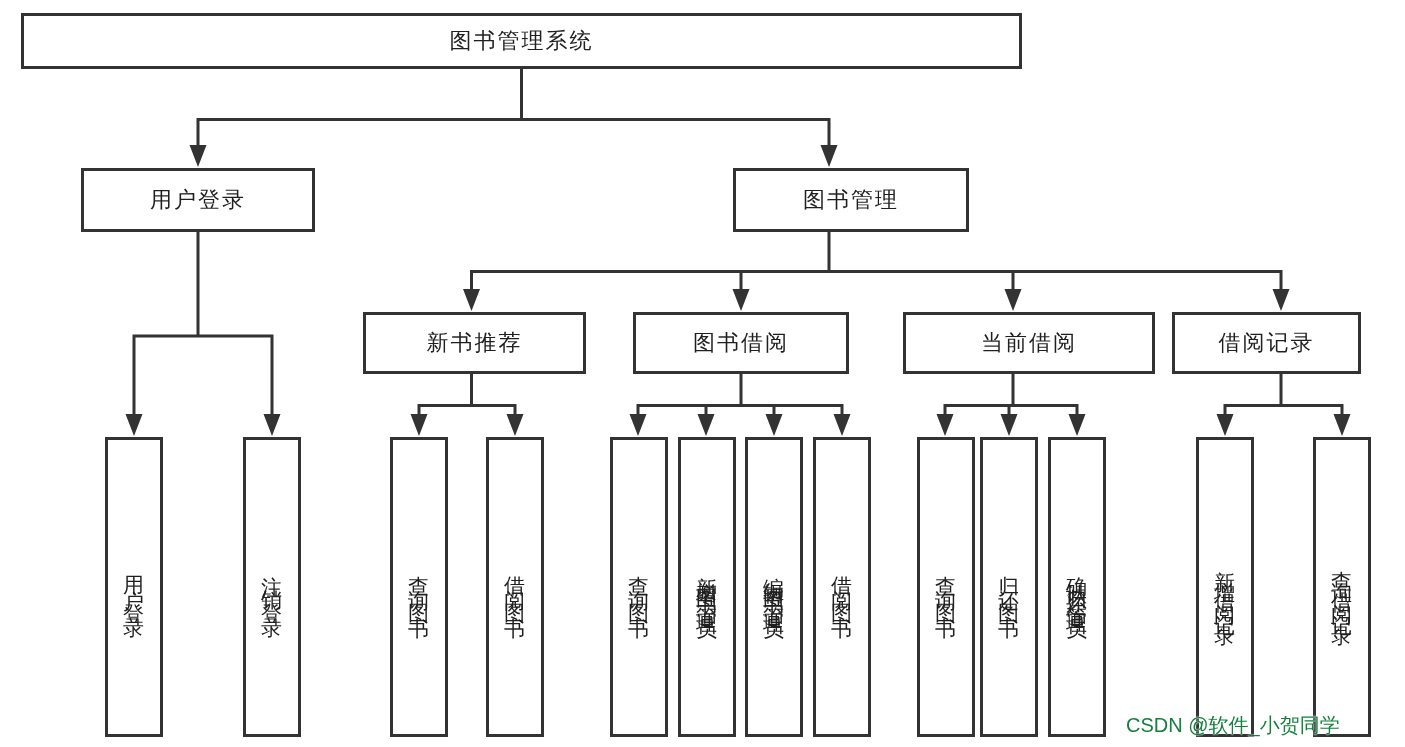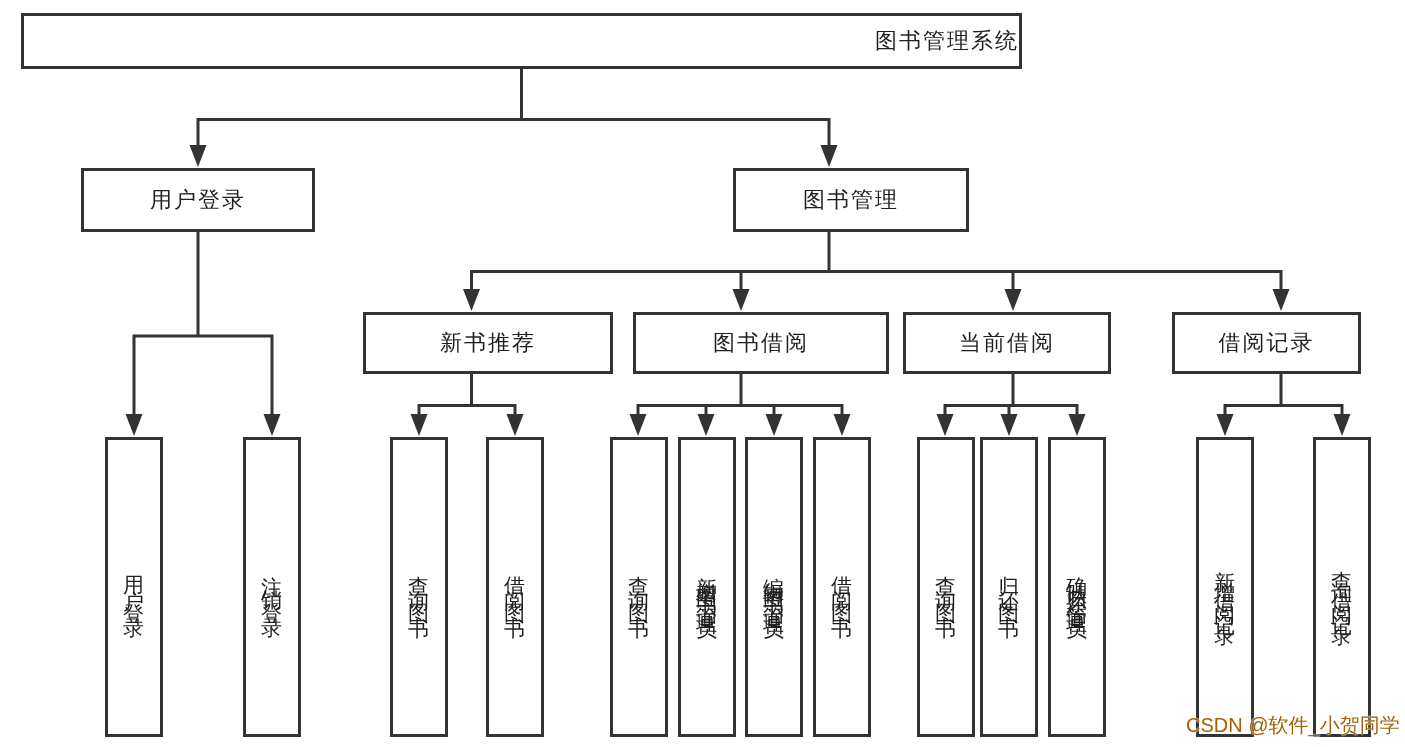--- a/index.html
+++ b/index.html
@@ -14,22 +14,22 @@
   }
   .hnode span{font-size:22px;letter-spacing:2px;white-space:nowrap;}
   .vnode{width:58px;height:300px;}
   .vnode span{
     writing-mode:vertical-rl;text-orientation:mixed;font-size:21px;line-height:1;white-space:nowrap;
   }
   .ls-4 span{letter-spacing:14px;}
   .ls-6 span{letter-spacing:11px;}
   .ls-9 span{letter-spacing:6px;}
   #watermark{
-    position:absolute;left:1186px;top:712px;width:219px;z-index:5;
-    font-size:20px;color:#a16207;white-space:nowrap;
+    position:absolute;left:1126px;top:712px;width:219px;z-index:5;
+    font-size:20px;color:#15803d;white-space:nowrap;
     text-shadow:0 0 2px #ffffff,0 0 1px #ffffff;
   }
 </style>
 </head>
 <body>
 
 <div id="canvas">
 
   <svg id="wires" viewBox="0 0 1405 747" xmlns="http://www.w3.org/2000/svg">
     <g stroke="#333333" stroke-width="3" fill="none">
@@ -56,38 +56,38 @@
       M697.5 414 L714.5 414 L706 436 Z
       M765.5 414 L782.5 414 L774 436 Z
       M833.5 414 L850.5 414 L842 436 Z
       M936.5 414 L953.5 414 L945 436 Z
       M1000.5 414 L1017.5 414 L1009 436 Z
       M1068.5 414 L1085.5 414 L1077 436 Z
       M1216.5 414 L1233.5 414 L1225 436 Z
       M1333.5 414 L1350.5 414 L1342 436 Z"></path>
   </svg>
 
-  <div class="node hnode" style="left:21px;top:13px;width:1001px;height:56px;justify-content:flex-end;">
+  <div class="node hnode" style="left:21px;top:13px;width:1001px;height:56px;">
     <span>图书管理系统</span>
   </div>
 
   <div class="node hnode" style="left:81px;top:168px;width:234px;height:64px;">
     <span>用户登录</span>
   </div>
   <div class="node hnode" style="left:733px;top:168px;width:236px;height:64px;">
     <span>图书管理</span>
   </div>
 
-  <div class="node hnode" style="left:363px;top:312px;width:250px;height:62px;">
+  <div class="node hnode" style="left:363px;top:312px;width:223px;height:62px;">
     <span>新书推荐</span>
   </div>
-  <div class="node hnode" style="left:633px;top:312px;width:256px;height:62px;">
+  <div class="node hnode" style="left:633px;top:312px;width:216px;height:62px;">
     <span>图书借阅</span>
   </div>
-  <div class="node hnode" style="left:903px;top:312px;width:208px;height:62px;">
+  <div class="node hnode" style="left:903px;top:312px;width:252px;height:62px;">
     <span>当前借阅</span>
   </div>
   <div class="node hnode" style="left:1172px;top:312px;width:189px;height:62px;">
     <span>借阅记录</span>
   </div>
 
   <div class="node vnode ls-4" style="left:105px;top:437px;">
     <span>用户登录</span>
   </div>
   <div class="node vnode ls-4" style="left:243px;top:437px;">

